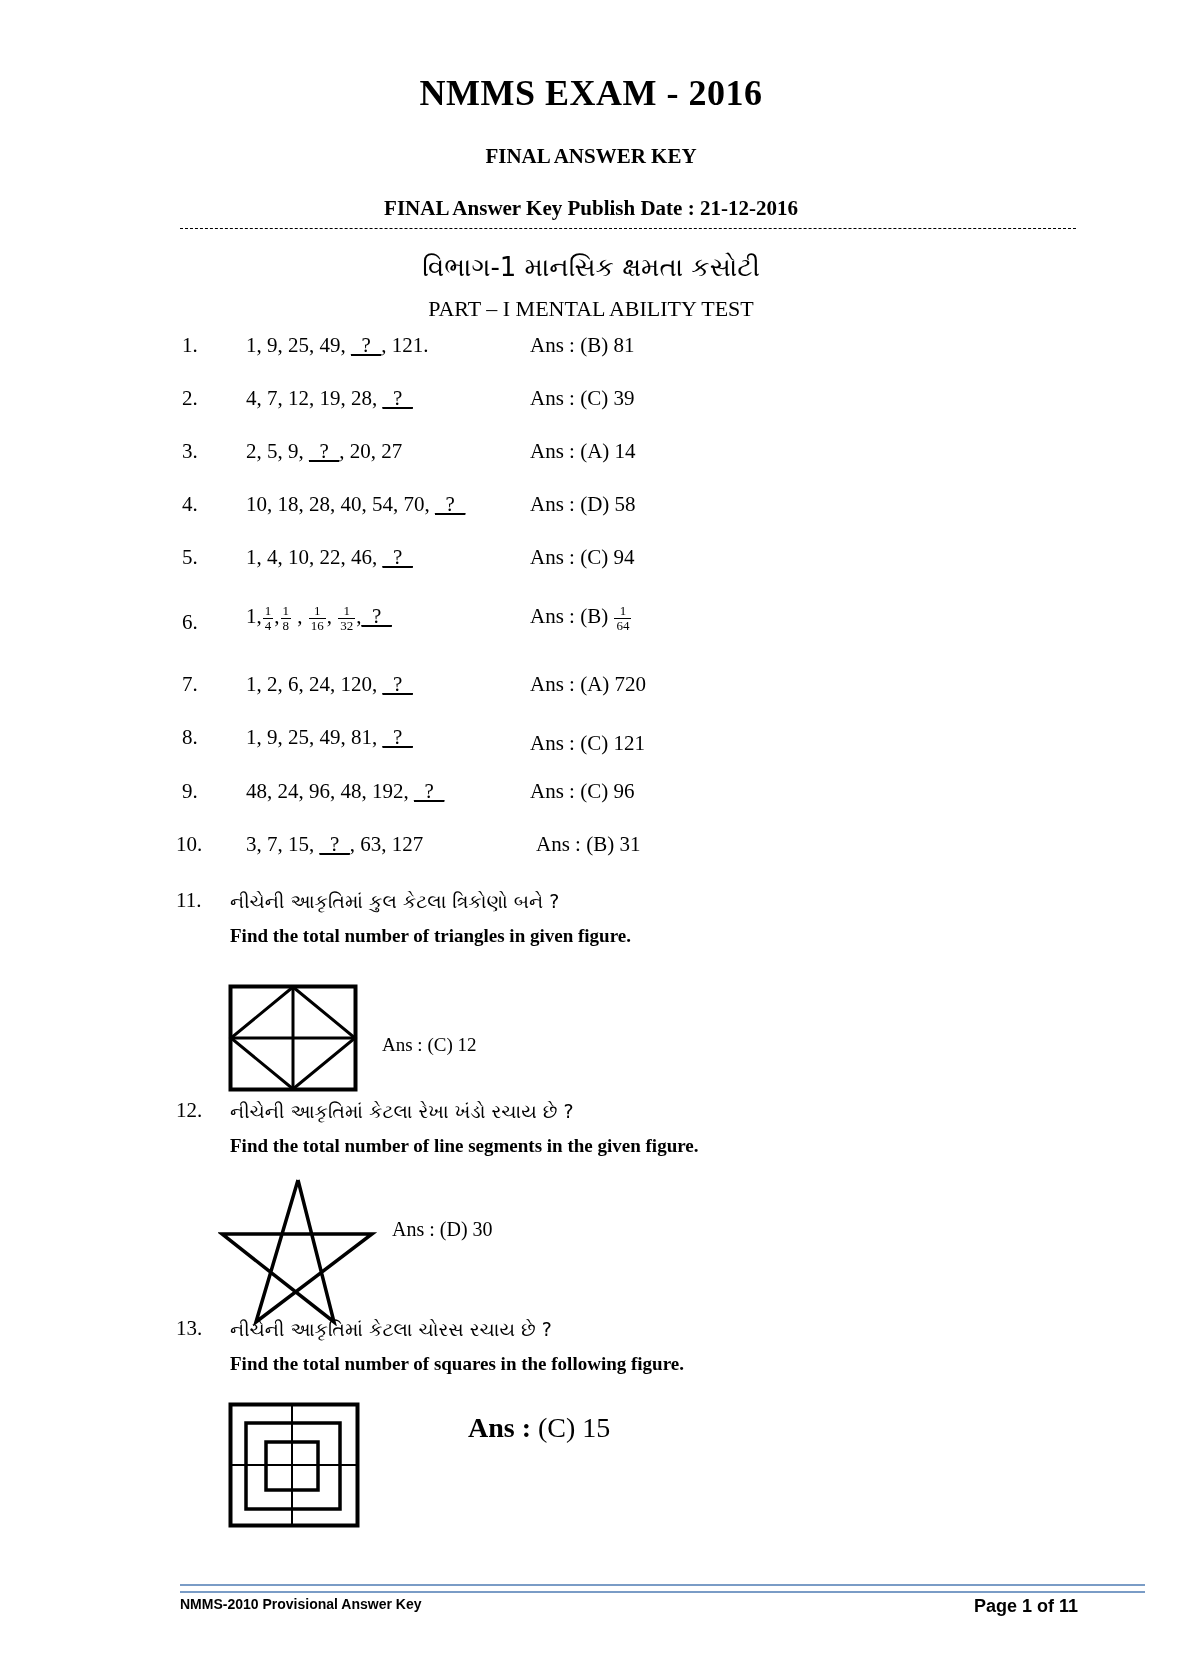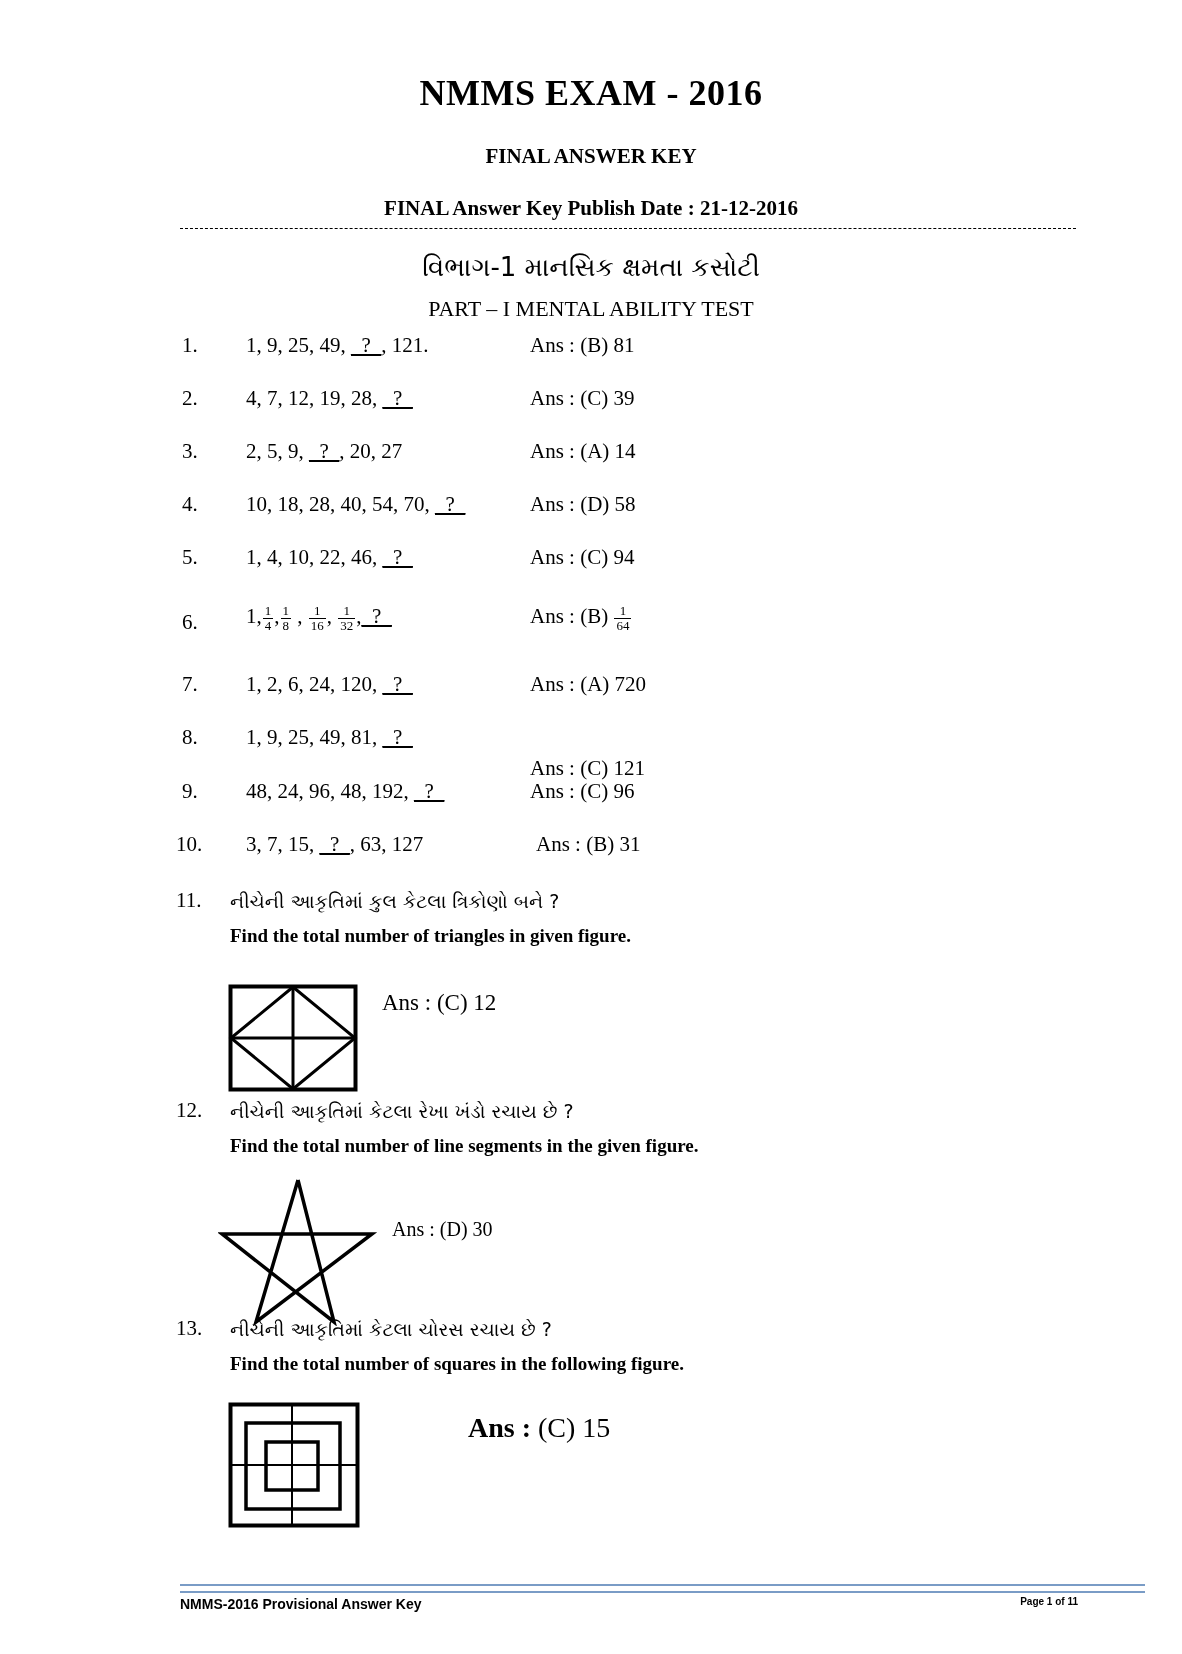--- a/index.html
+++ b/index.html
@@ -18,21 +18,21 @@
   .qtext{left:246px;}
   .ans{left:530px;}
   .blank{text-decoration:underline;}
   .frac{display:inline-block;vertical-align:middle;text-align:center;font-size:13px;line-height:14px;margin:0 1px;}
   .frac .num{display:block;border-bottom:1px solid #000;padding:0 2px;}
   .frac .den{display:block;padding:0 2px;}
   .gq{font-size:19px;font-family:"DejaVu Sans",sans-serif;}
   .eq{font-size:19px;font-weight:bold;}
   .footer-line{left:180px;width:965px;top:1584px;height:5px;border-top:2px solid #7a9cc6;border-bottom:2px solid #7a9cc6;}
   .footer-left{left:180px;top:1596px;font-size:14px;font-weight:bold;font-family:"Liberation Sans",sans-serif;}
-  .footer-right{right:104px;top:1596px;font-size:10px;font-weight:bold;font-family:"Liberation Sans",sans-serif;}
+  .footer-right{right:104px;top:1596px;font-size:18px;font-weight:bold;font-family:"Liberation Sans",sans-serif;}
   svg{position:absolute;}
 </style>
 </head>
 <body>
 
 <div class="abs center title">NMMS EXAM - 2016</div>
 <div class="abs center subtitle">FINAL ANSWER KEY</div>
 <div class="abs center date">FINAL Answer Key Publish Date : 21-12-2016</div>
 <div class="abs dashes"></div>
 <div class="abs center guj">વિભાગ-1 માનસિક ક્ષમતા કસોટી</div>
@@ -78,21 +78,21 @@
 
 <div>
   <div class="abs q qnum" style="top:672px">7.</div>
   <div class="abs q qtext" style="top:672px"><span>1, 2, 6, 24, 120, </span><span class="blank">_?_</span><span></span></div>
   <div class="abs q ans" style="top:672px">Ans : (A) 720</div>
 </div>
 
 <div>
   <div class="abs q qnum" style="top:725px">8.</div>
   <div class="abs q qtext" style="top:725px"><span>1, 9, 25, 49, 81, </span><span class="blank">_?_</span><span></span></div>
-  <div class="abs q ans" style="top:756px">Ans : (C) 121</div>
+  <div class="abs q ans" style="top:731px">Ans : (C) 121</div>
 </div>
 
 <div>
   <div class="abs q qnum" style="top:779px">9.</div>
   <div class="abs q qtext" style="top:779px"><span>48, 24, 96, 48, 192, </span><span class="blank">_?_</span><span></span></div>
   <div class="abs q ans" style="top:779px">Ans : (C) 96</div>
 </div>
 
 <div>
   <div class="abs q" style="top:832px;left:176px">10.</div>
@@ -103,21 +103,21 @@
 <div>
   <div class="abs q" style="top:888px;left:176px">11.</div>
   <div class="abs gq" style="top:890px;left:230px">નીચેની આકૃતિમાં કુલ કેટલા ત્રિકોણો બને ?</div>
   <div class="abs eq" style="top:925px;left:230px">Find the total number of triangles in given figure.</div>
   <svg style="left:228px;top:984px" width="130" height="108" viewBox="0 0 130 108">
     <rect x="2.5" y="2.5" width="125" height="103" fill="none" stroke="#000" stroke-width="4"></rect>
     <line x1="65" y1="3" x2="65" y2="105" stroke="#000" stroke-width="3"></line>
     <line x1="3" y1="54" x2="127" y2="54" stroke="#000" stroke-width="3"></line>
     <polyline points="65,3 127,54 65,105 3,54 65,3" fill="none" stroke="#000" stroke-width="3"></polyline>
   </svg>
-  <div class="abs" style="top:990px;left:382px;font-size:23px">Ans : (C) 12</div>
+  <div class="abs" style="top:1034px;left:382px;font-size:19px">Ans : (C) 12</div>
 </div>
 
 <div>
   <div class="abs q" style="top:1098px;left:176px">12.</div>
   <div class="abs gq" style="top:1100px;left:230px">નીચેની આકૃતિમાં કેટલા રેખા ખંડો રચાય છે ?</div>
   <div class="abs eq" style="top:1135px;left:230px">Find the total number of line segments in the given figure.</div>
   <svg style="left:218px;top:1176px" width="160" height="150" viewBox="0 0 160 150">
     <polyline points="80,4 116,146 4,58 154,58 38,146 80,4" fill="none" stroke="#000" stroke-width="3.5" stroke-linejoin="miter"></polyline>
   </svg>
   <div class="abs" style="top:1218px;left:392px;font-size:20px">Ans : (D) 30</div>
@@ -131,14 +131,14 @@
     <rect x="2.5" y="2.5" width="127" height="121" fill="none" stroke="#000" stroke-width="4"></rect>
     <rect x="18" y="21" width="94" height="86" fill="none" stroke="#000" stroke-width="3.5"></rect>
     <rect x="38" y="40" width="52" height="48" fill="none" stroke="#000" stroke-width="3.5"></rect>
     <line x1="64" y1="3" x2="64" y2="123" stroke="#000" stroke-width="2"></line>
     <line x1="3" y1="63" x2="129" y2="63" stroke="#000" stroke-width="2"></line>
   </svg>
   <div class="abs" style="top:1412px;left:468px;font-size:28px"><span style="font-weight:bold">Ans :</span><span> (C) 15</span></div>
 </div>
 
 <div class="abs footer-line"></div>
-<div class="abs footer-left">NMMS-2016  Provisional Answer Key</div>
+<div class="abs footer-left">NMMS-2010  Provisional Answer Key</div>
 <div class="abs footer-right">Page 1 of 11</div>
 
 </body></html>

